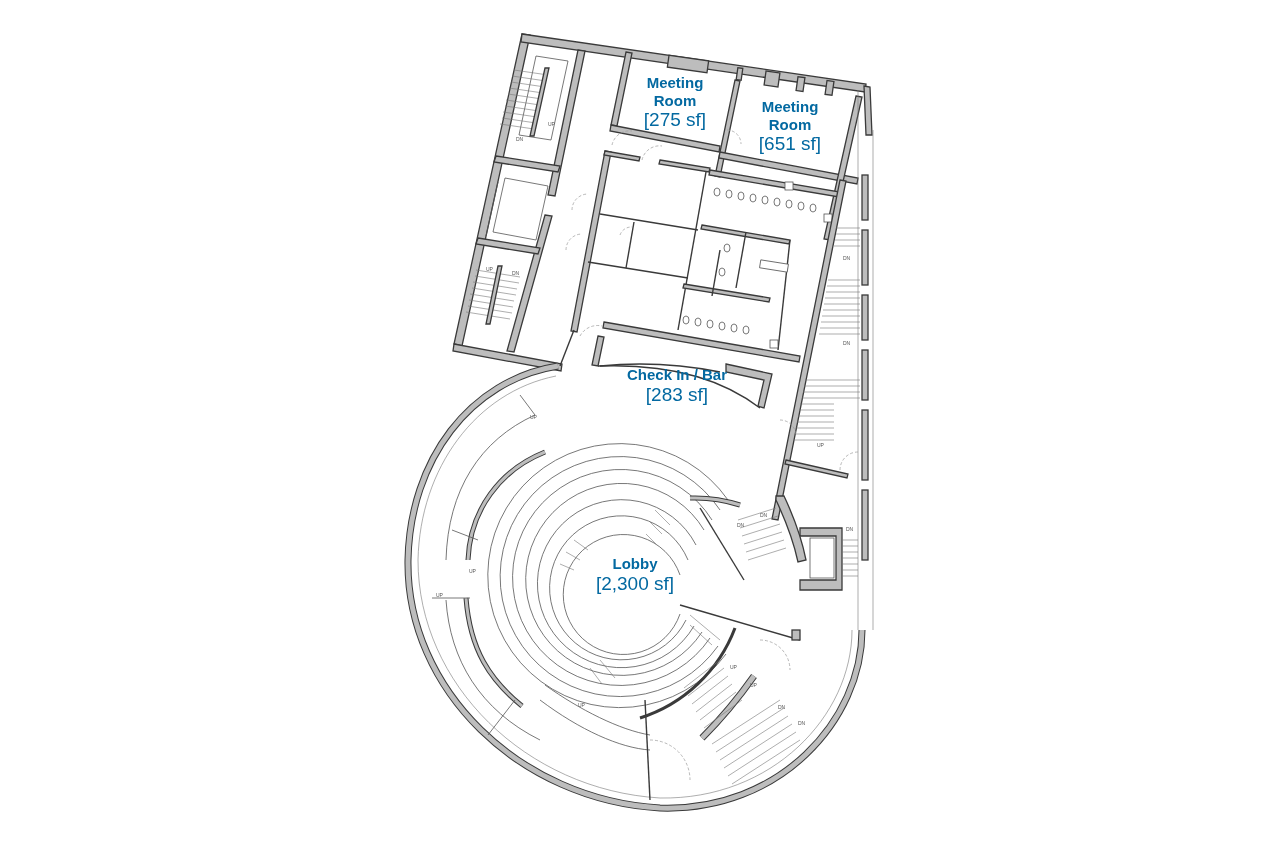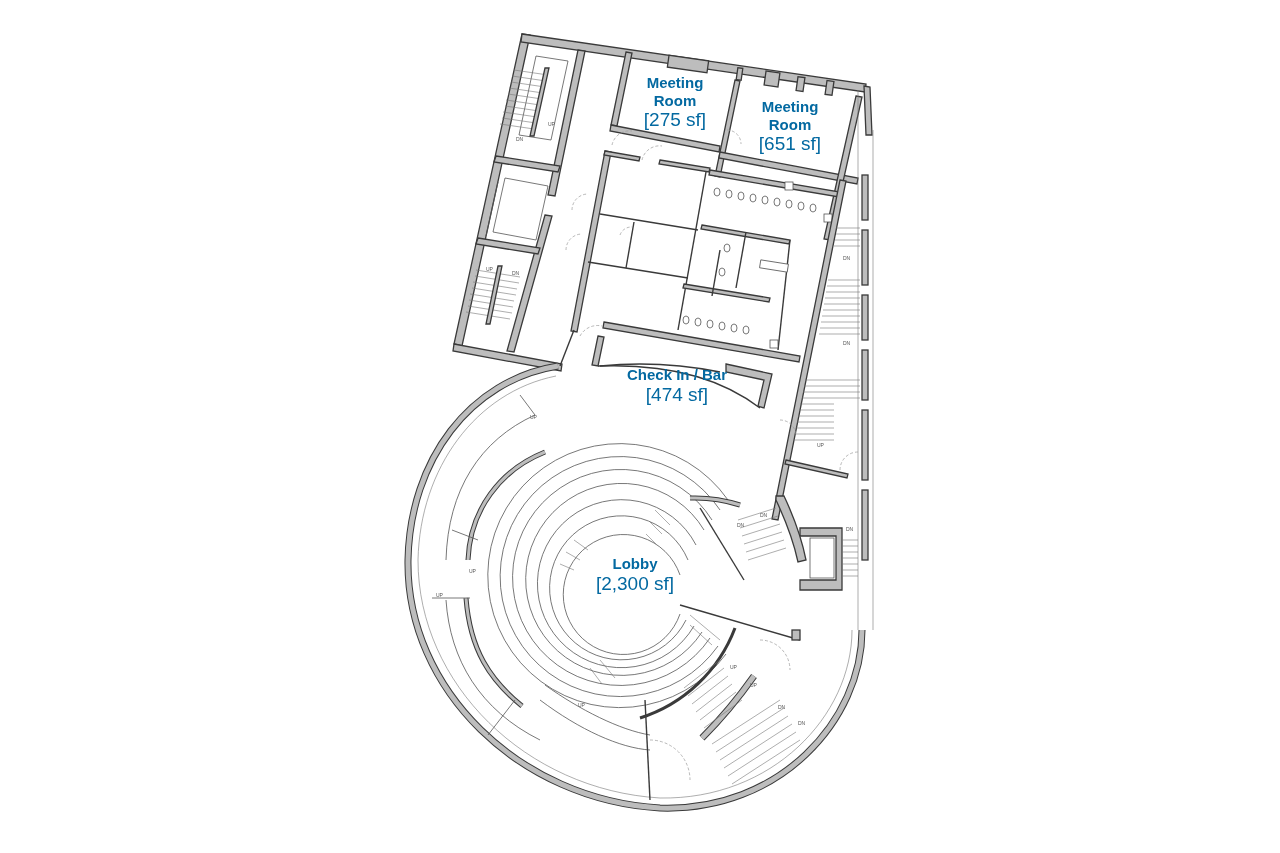--- a/index.html
+++ b/index.html
@@ -283,21 +283,21 @@
 </div>
 
 <div class="lbl" style="left:748px; top:98px; width:84px;">
   <span class="name">Meeting</span>
   <span class="name">Room</span>
   <span class="area">[651 sf]</span>
 </div>
 
 <div class="lbl" style="left:612px; top:342px; width:130px;margin-top:24px;">
   <span class="name">Check In / Bar</span>
-  <span class="area">[474 sf]</span>
+  <span class="area">[283 sf]</span>
 </div>
 
 <div class="lbl" style="left:590px; top:555px; width:90px;">
   <span class="name">Lobby</span>
   <span class="area">[2,300 sf]</span>
 </div>
 
 <span class="tiny" style="left:530px; top:414px;">UP</span>
 <span class="tiny" style="left:469px; top:568px;">UP</span>
 <span class="tiny" style="left:436px; top:592px;">UP</span>

